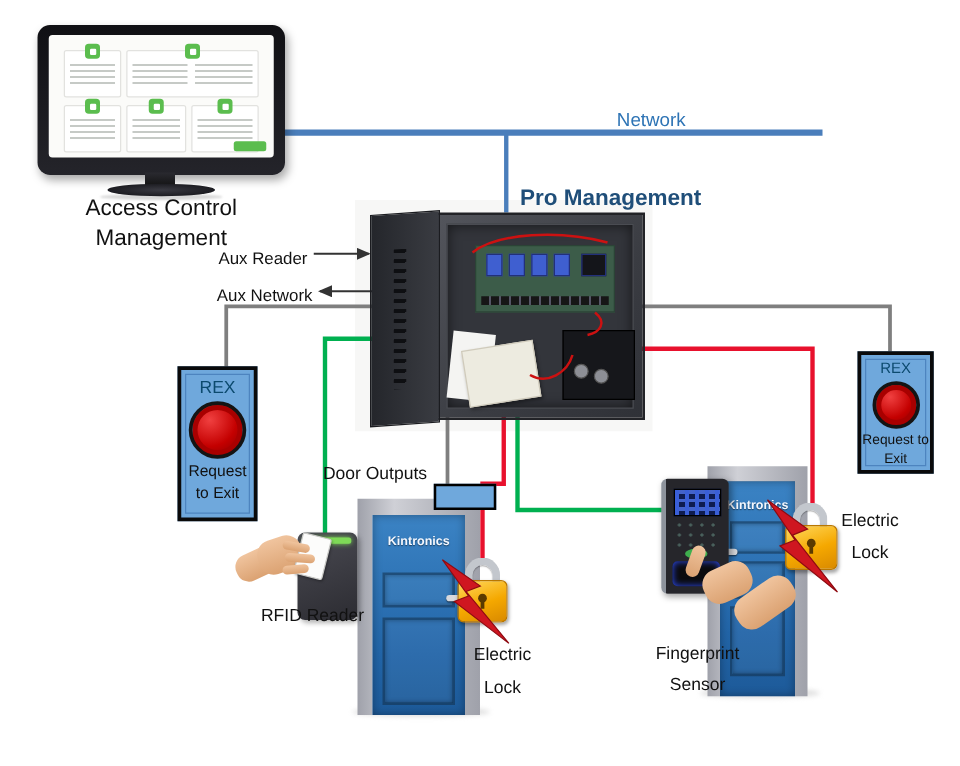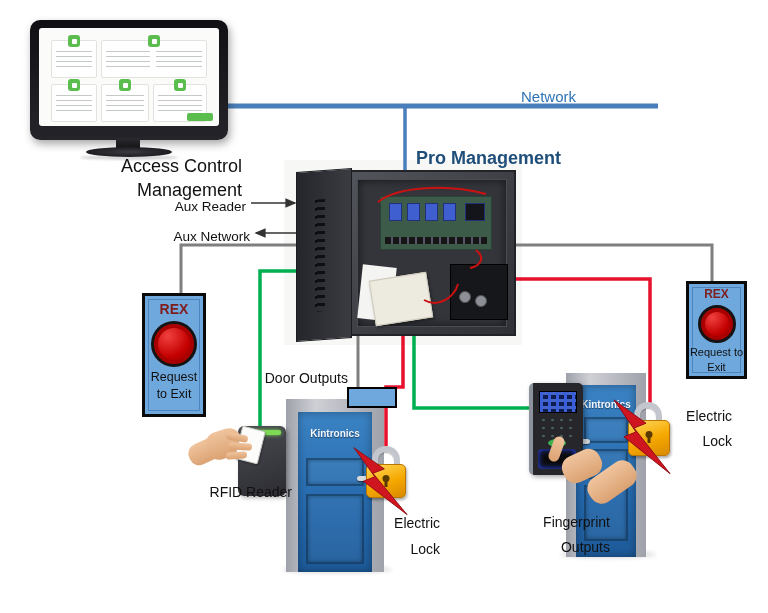--- a/index.html
+++ b/index.html
@@ -1,19 +1,19 @@
 <!DOCTYPE html>
 <html><head>
 <meta charset="utf-8">
 <style>
   html,body{margin:0;padding:0;background:#fff;}
   #stage{position:relative;width:768px;height:613px;background:#ffffff;overflow:hidden;
          font-family:"Liberation Sans",sans-serif;color:#1a1a1a;}
   .abs{position:absolute;}
-  .lbl{position:absolute;text-align:right;font-size:14px;line-height:24px;color:#111;}
+  .lbl{position:absolute;text-align:center;font-size:14px;line-height:24px;color:#111;}
 
   
   #wires,#fx{position:absolute;left:0;top:0;pointer-events:none;}
   #wires{z-index:1;} #fx{z-index:6;}
   #photo-bg{left:284px;top:160px;width:238px;height:185px;background:#f7f7f6;z-index:0;}
 
   
   .monitor{left:30px;top:20px;width:198px;height:120px;background:linear-gradient(#101014,#24242a);
            border-radius:10px;box-shadow:2px 4px 8px rgba(0,0,0,.35);z-index:2;}
   .screen{position:absolute;left:9px;top:8px;width:180px;height:98px;background:#fbfbf9;border-radius:3px;}
@@ -58,21 +58,21 @@
   .cap{position:absolute;width:10px;height:10px;border-radius:50%;background:#8d8f96;border:1px solid #555;}
   .transformer{position:absolute;left:14px;top:96px;width:56px;height:44px;background:#edebe0;
                border:1px solid #cfcabb;transform:rotate(-9deg);box-shadow:1px 2px 3px rgba(0,0,0,.4);}
   .paper{position:absolute;left:2px;top:86px;width:34px;height:54px;background:#f4f4f2;transform:rotate(6deg);}
 
   
   .rex{background:#6fa8dc;border:3px solid #0a0a0a;z-index:2;text-align:center;}
   .rex::before{content:"";position:absolute;inset:3px;border:1px solid #4d84bf;}
   .rex-left{left:142px;top:293px;width:58px;height:118px;}
   .rex-right{left:686px;top:281px;width:55px;height:92px;}
-  .rex-title{position:relative;color:#7f1d1d;font-weight:bold;margin-top:5px;}
+  .rex-title{position:relative;color:#0c4a6e;font-weight:normal;margin-top:5px;}
   .rex-left .rex-title{font-size:14px;} .rex-right .rex-title{font-size:12px;margin-top:3px;}
   .rex-btn{position:relative;margin:4px auto 2px;border-radius:50%;border:3px solid #141414;
            background:radial-gradient(circle at 35% 30%,#f04040,#c40000 55%,#7e0000);
            box-shadow:inset 0 0 0 4px #a80000;}
   .rex-left .rex-btn{width:40px;height:40px;} .rex-right .rex-btn{width:32px;height:32px;}
   .rex-sub{position:relative;font-size:12.5px;line-height:17px;color:#111;}
   .rex-right .rex-sub{font-size:11px;line-height:15px;}
 
   
   .door-sensor{left:347px;top:387px;width:46px;height:17px;background:#6fa8dc;border:2px solid #000;z-index:4;}
@@ -269,21 +269,21 @@
 
   <div class="abs fpr">
     <div class="fpr-screen"></div>
     <div class="fpr-pad"></div>
     <div class="fpr-oval"></div>
     <div class="fpr-scan"></div>
   </div>
   <div class="skin" style="left:586px;top:468px;width:52px;height:28px;border-radius:12px;transform:rotate(-35deg);"></div>
   <div class="skin" style="left:562px;top:452px;width:40px;height:28px;border-radius:12px;transform:rotate(-25deg);"></div>
   <div class="skin" style="left:551px;top:436px;width:11px;height:26px;border-radius:6px;transform:rotate(20deg);"></div>
-  <div class="lbl fp-lbl">Fingerprint Outputs</div>
+  <div class="lbl fp-lbl">Fingerprint Sensor</div>
 
   <div class="abs lock" style="left:358px;top:444px;width:70px;height:70px;">
     <span class="shackle" style="left:14px;top:2px;width:16px;height:18px;"></span>
     <span class="lock-body" style="left:8px;top:20px;width:38px;height:32px;">
       <span class="keyhole"></span>
     </span>
   </div>
   <div class="abs lock" style="left:620px;top:400px;width:70px;height:70px;">
     <span class="shackle" style="left:14px;top:2px;width:16px;height:18px;"></span>
     <span class="lock-body" style="left:8px;top:20px;width:40px;height:34px;">

